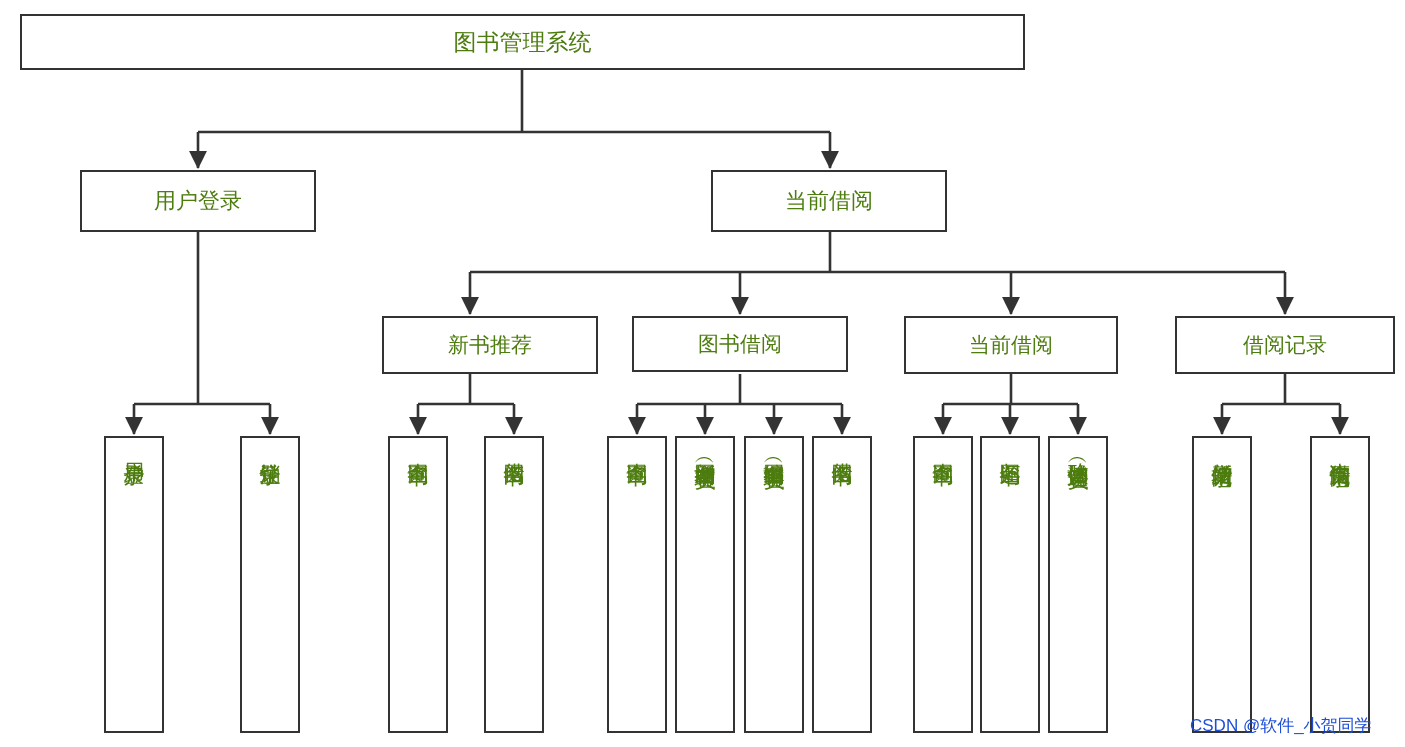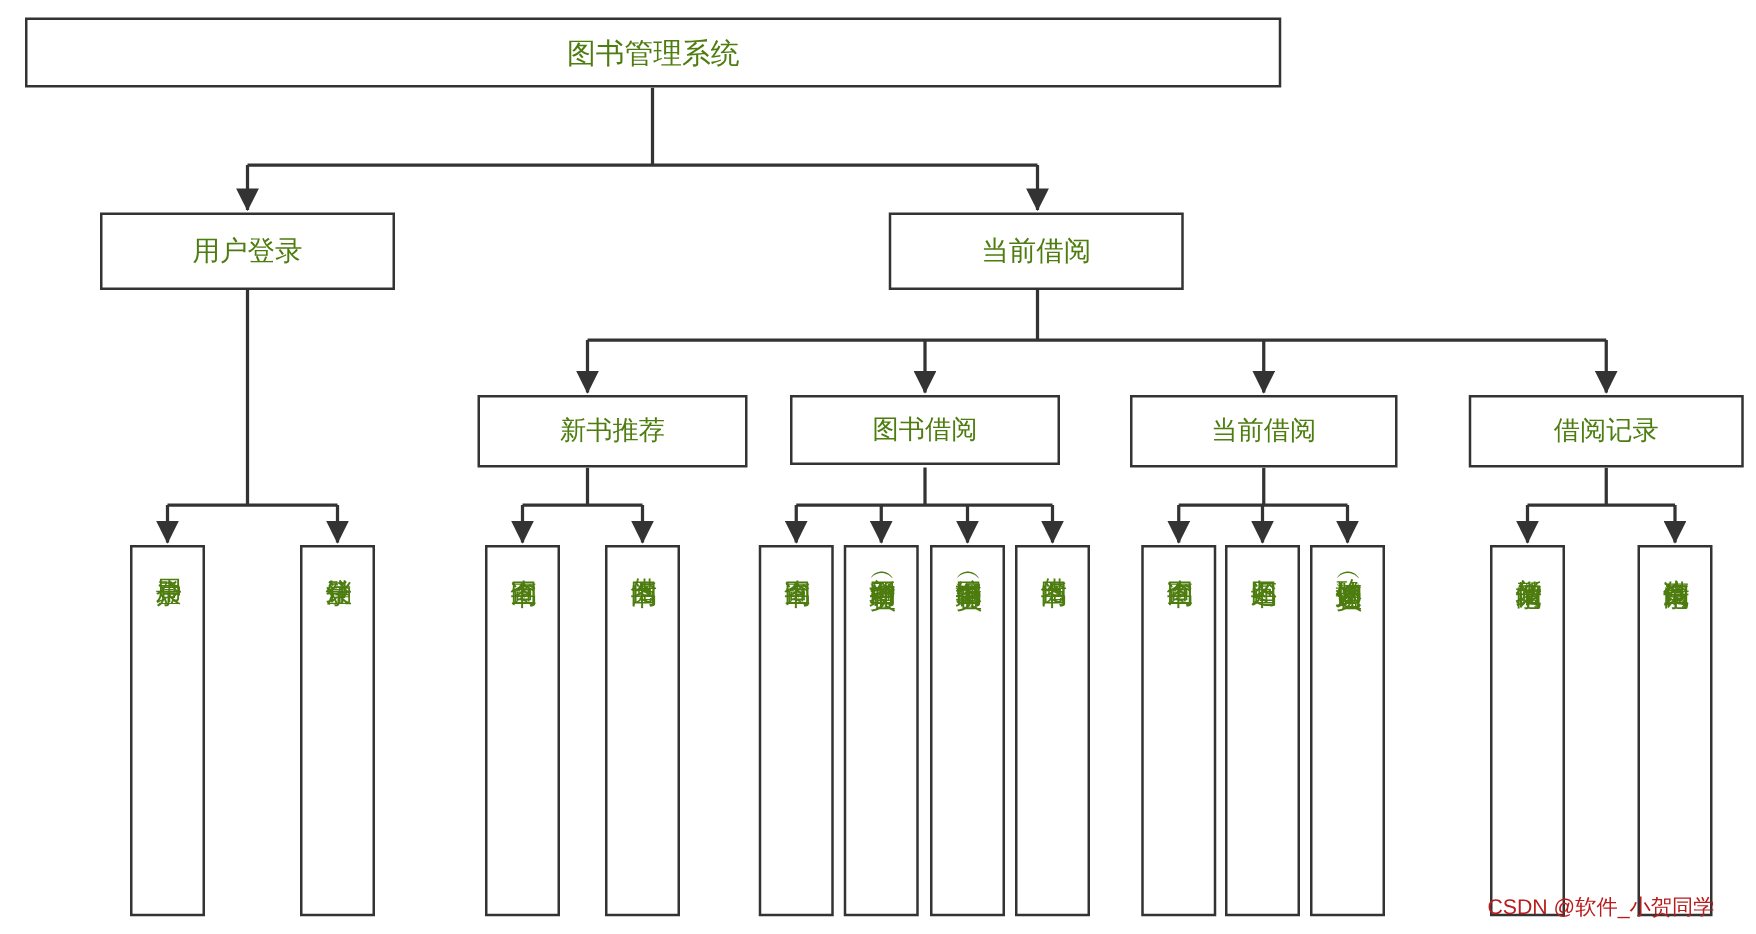--- a/index.html
+++ b/index.html
@@ -50,21 +50,21 @@
   }
   .node-leaf .label {
     font-size: 21px;
     writing-mode: vertical-rl;
     text-orientation: upright;
     line-height: 1.05;
     letter-spacing: 1px;
   }
   #watermark {
     position: absolute;
-    color: #b91c1c;
+    color: #1d4ed8;
     font-size: 17px;
     white-space: nowrap;
     pointer-events: none;
     user-select: none;
   }
 </style>
 </head>
 <body>
 
 <div id="canvas">

